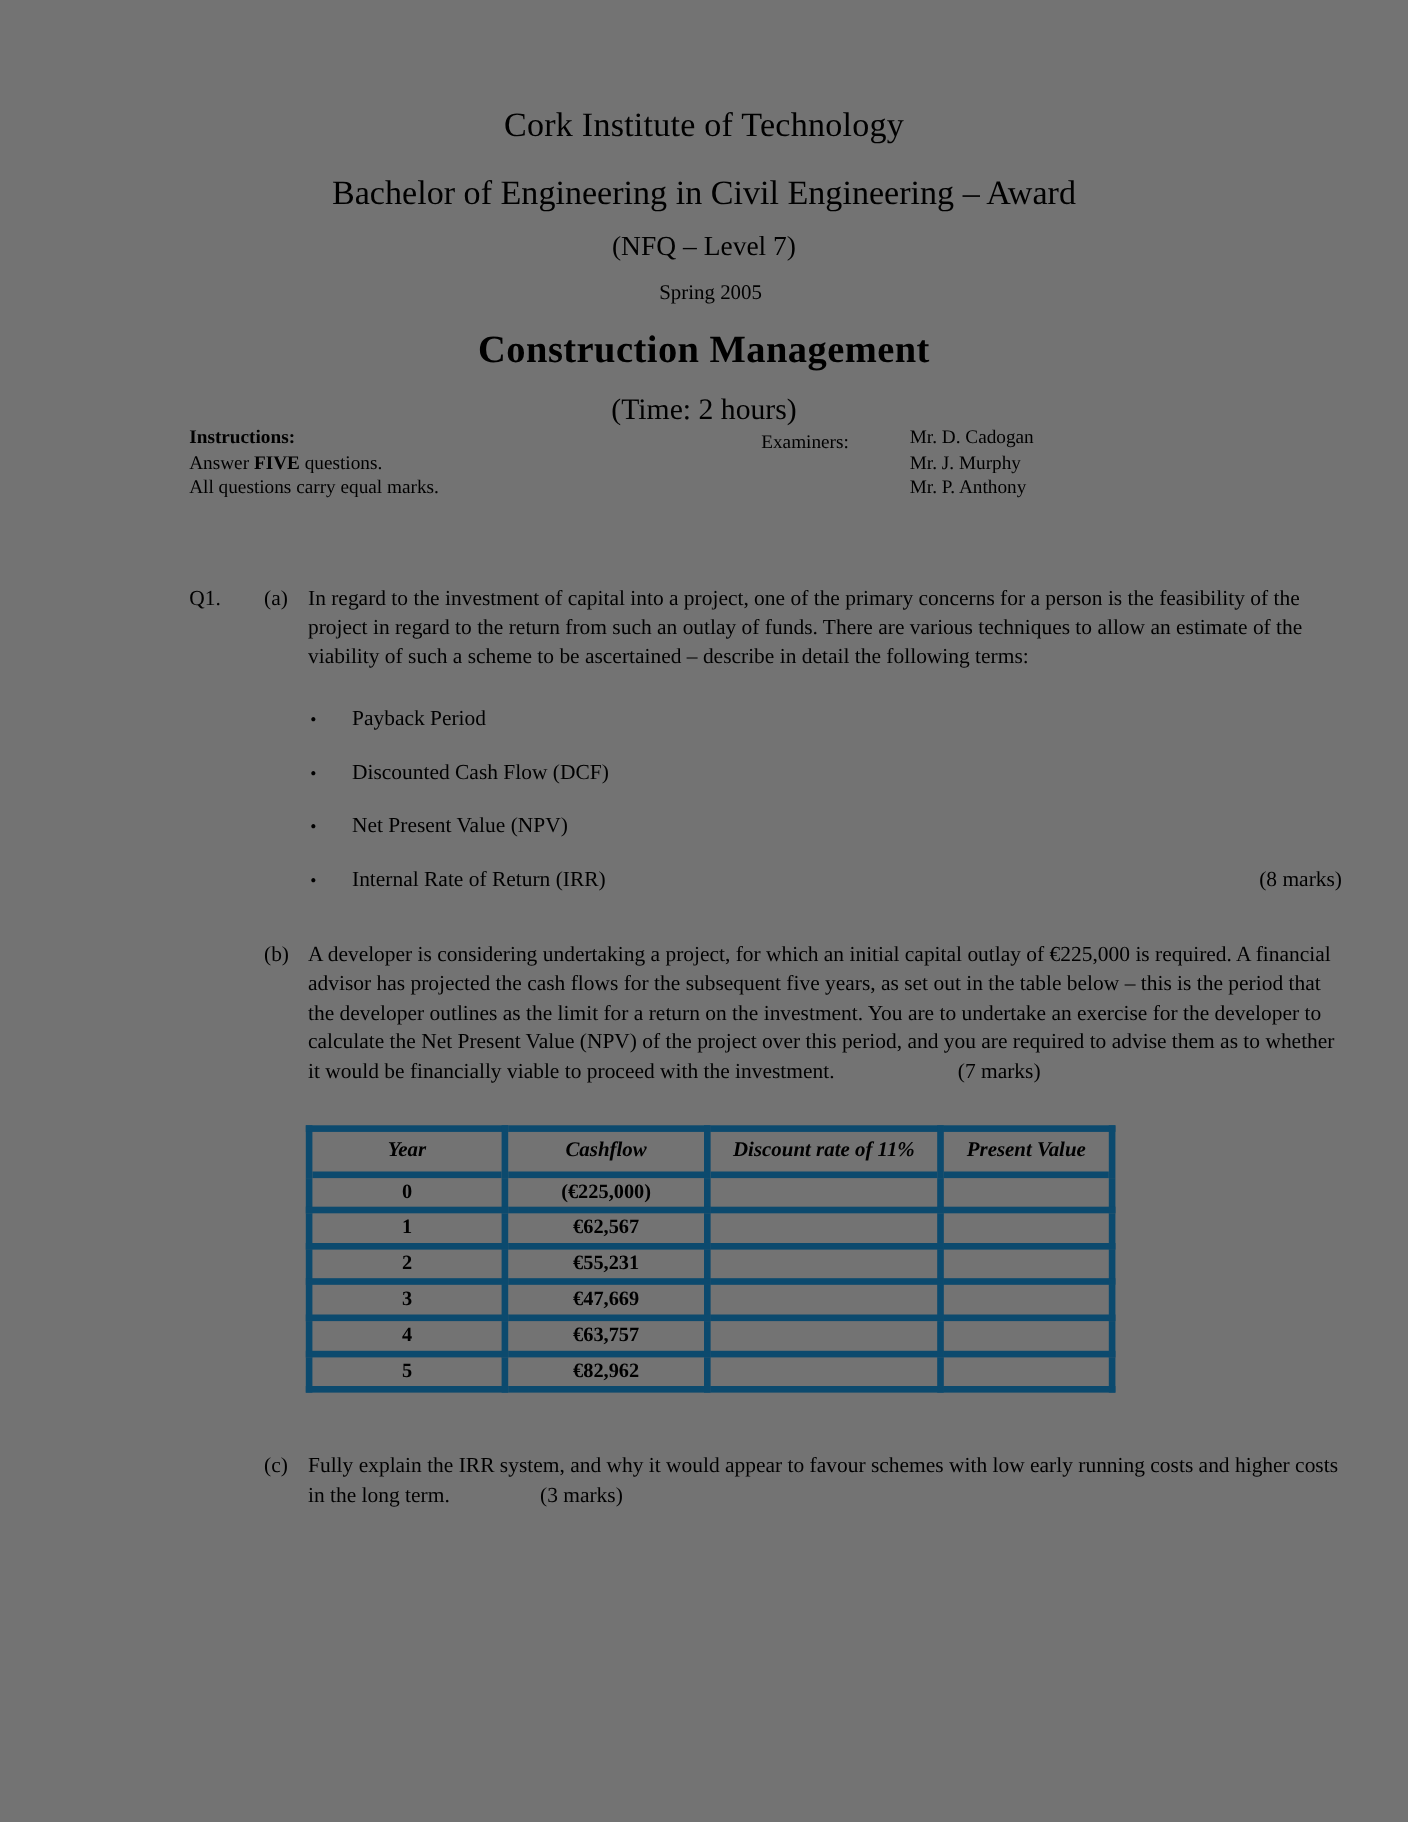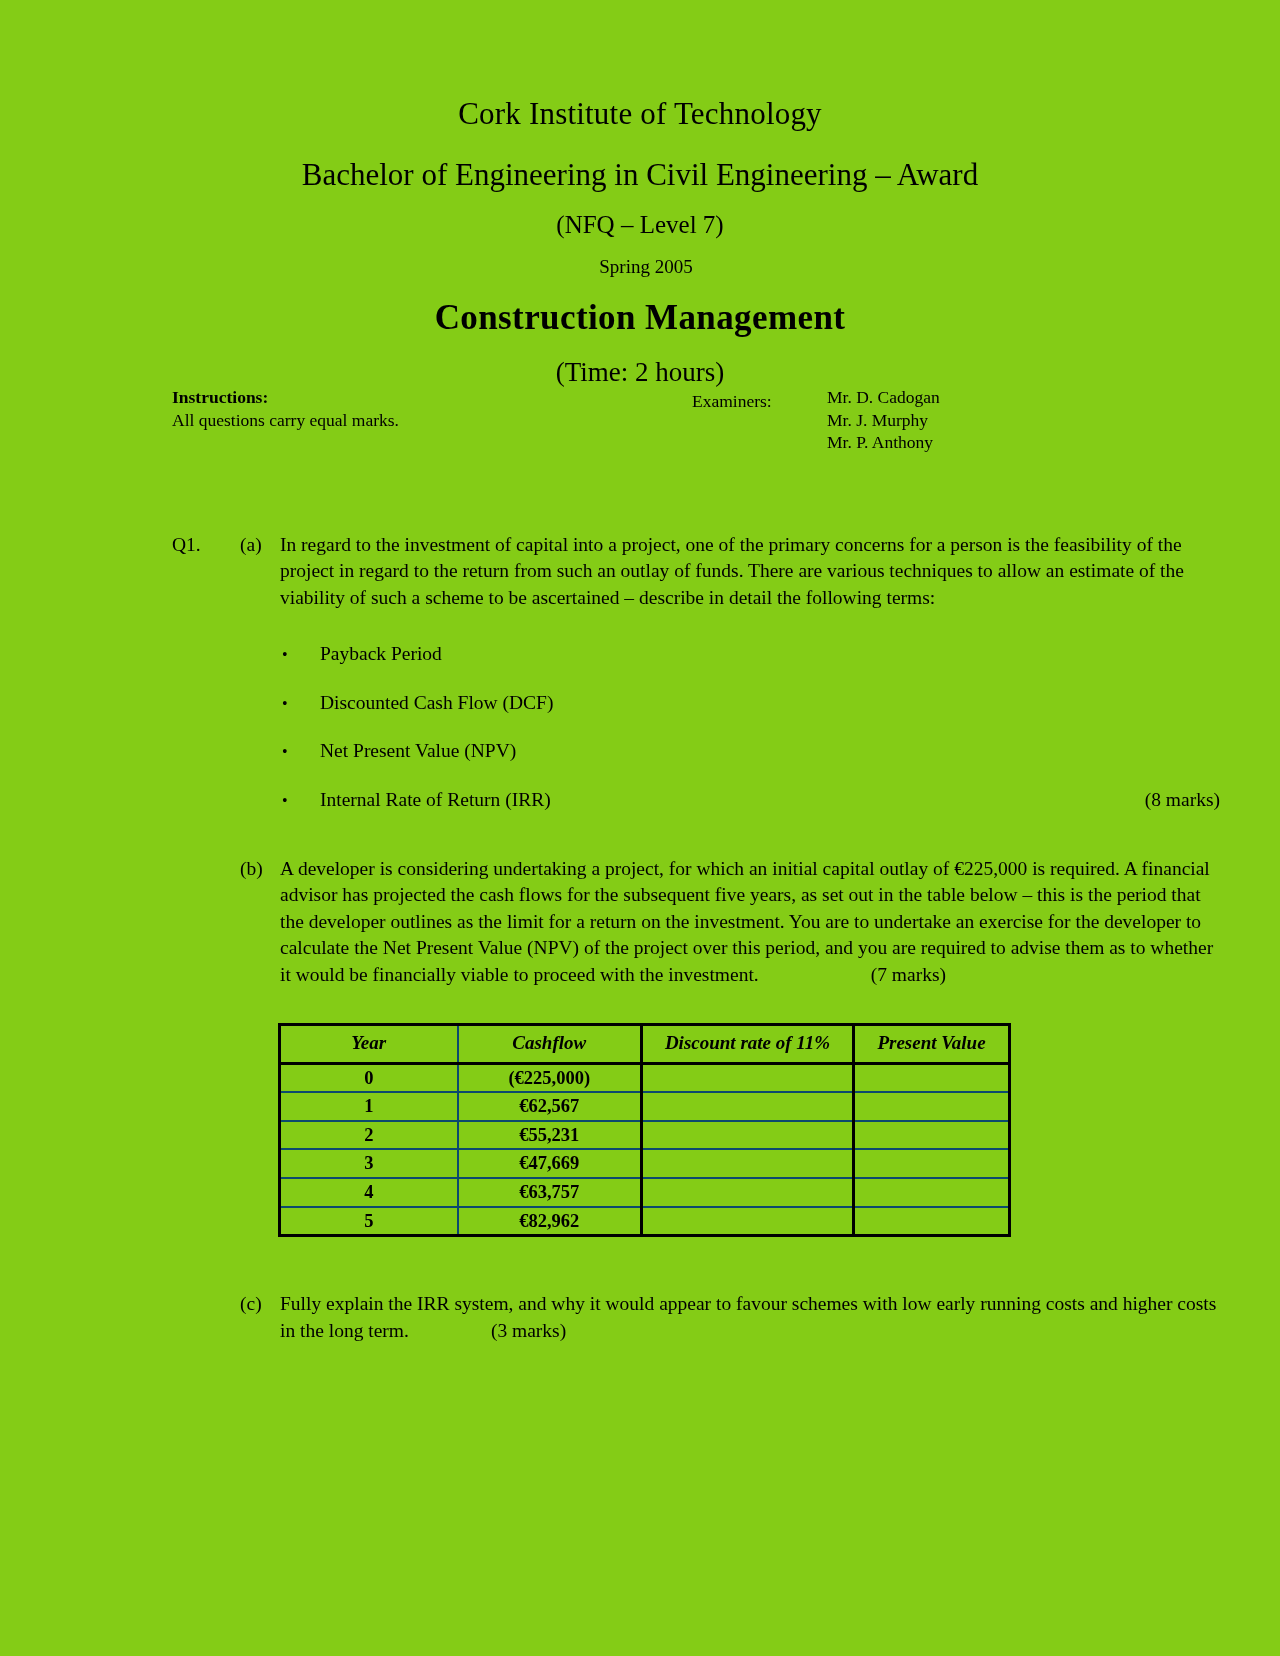--- a/index.html
+++ b/index.html
@@ -8,21 +8,21 @@
     background: #ffffff;
   }
   body {
     font-family: "Liberation Serif", "DejaVu Serif", serif;
     color: #000000;
   }
   .page {
     position: relative;
     width: 1280px;
     height: 1656px;
-    background: #84cc16;
+    background: #737373;
     box-sizing: border-box;
     padding: 0;
     overflow: hidden;
   }
 
   
   .header {
     text-align: center;
     padding-top: 98px;
   }
@@ -162,21 +162,21 @@
     padding-left: 106px;
   }
   table.cashflow {
     border-collapse: collapse;
     width: 730px;
     table-layout: fixed;
     border: 3px solid #000;
   }
   table.cashflow th,
   table.cashflow td {
-    border: 2px solid #0c4a6e;
+    border: 6px solid #0c4a6e;
     text-align: center;
     font-size: 18.5px;
     padding: 0;
     height: 26px;
   }
   table.cashflow thead th {
     font-style: italic;
     font-weight: bold;
     font-size: 19px;
     height: 36px;
@@ -201,20 +201,21 @@
     <div class="h-award">Bachelor of Engineering in Civil Engineering – Award</div>
     <div class="h-nfq">(NFQ – Level 7)</div>
     <div class="h-season">Spring 2005</div>
     <div class="h-subject">Construction Management</div>
     <div class="h-time">(Time: 2 hours)</div>
   </div>
 
   <div class="meta">
     <div class="meta-left">
       <div class="bold">Instructions:</div>
+      <div><span>Answer </span><span class="bold">FIVE</span><span> questions.</span></div>
       <div>All questions carry equal marks.</div>
     </div><div class="meta-right">
       <span class="ex-label">Examiners:</span>
       <span class="ex-names">Mr. D. Cadogan</span>
       <span class="ex-names">Mr. J. Murphy</span>
       <span class="ex-names">Mr. P. Anthony</span>
     </div>
   </div>
 
   <div class="qbody">

